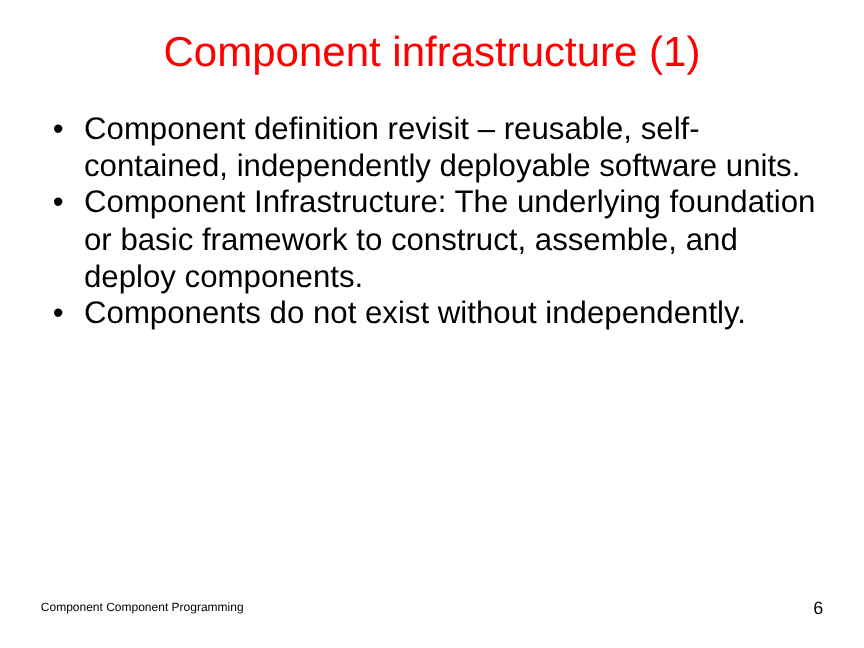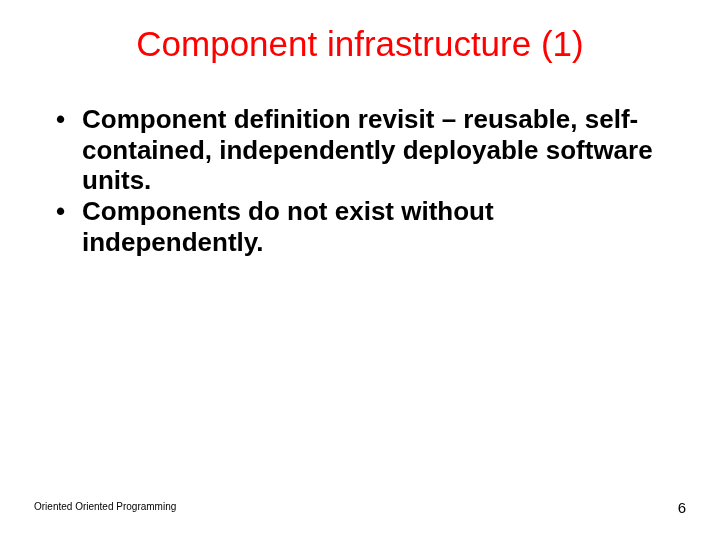--- a/index.html
+++ b/index.html
@@ -23,23 +23,22 @@
     font-size: 35px;
     font-weight: normal;
     padding-top: 24px;
     padding-bottom: 8px;
   }
   .body {
     padding: 20px 40px 0 40px;
   }
   ul.bullets {
     list-style: none;
-    margin: 12px;
+    margin: 0;
     padding: 0;
-    font-weight: bold;
   }
   ul.bullets li {
     position: relative;
     font-size: 26px;
     line-height: 1.18;
     padding-left: 30px;
     margin: 0;
   }
   ul.bullets li::before {
     content: "•";
@@ -64,21 +63,22 @@
 </head>
 <body>
 
 <div class="slide">
 
   <div class="title" style="color:#ff0000">Component infrastructure (1)</div>
 
   <div class="body">
     <ul class="bullets">
       <li>Component definition revisit – reusable, self-contained, independently deployable software units.</li>
+      <li>Component Infrastructure: The underlying foundation or basic framework to construct, assemble, and deploy components.</li>
       <li>Components do not exist without independently.</li>
     </ul>
   </div>
 
-  <div class="footer-left">Oriented Oriented Programming</div>
+  <div class="footer-left">Component Component Programming</div>
 
   <div class="footer-right">6</div>
 
 </div>
 
 </body></html>

